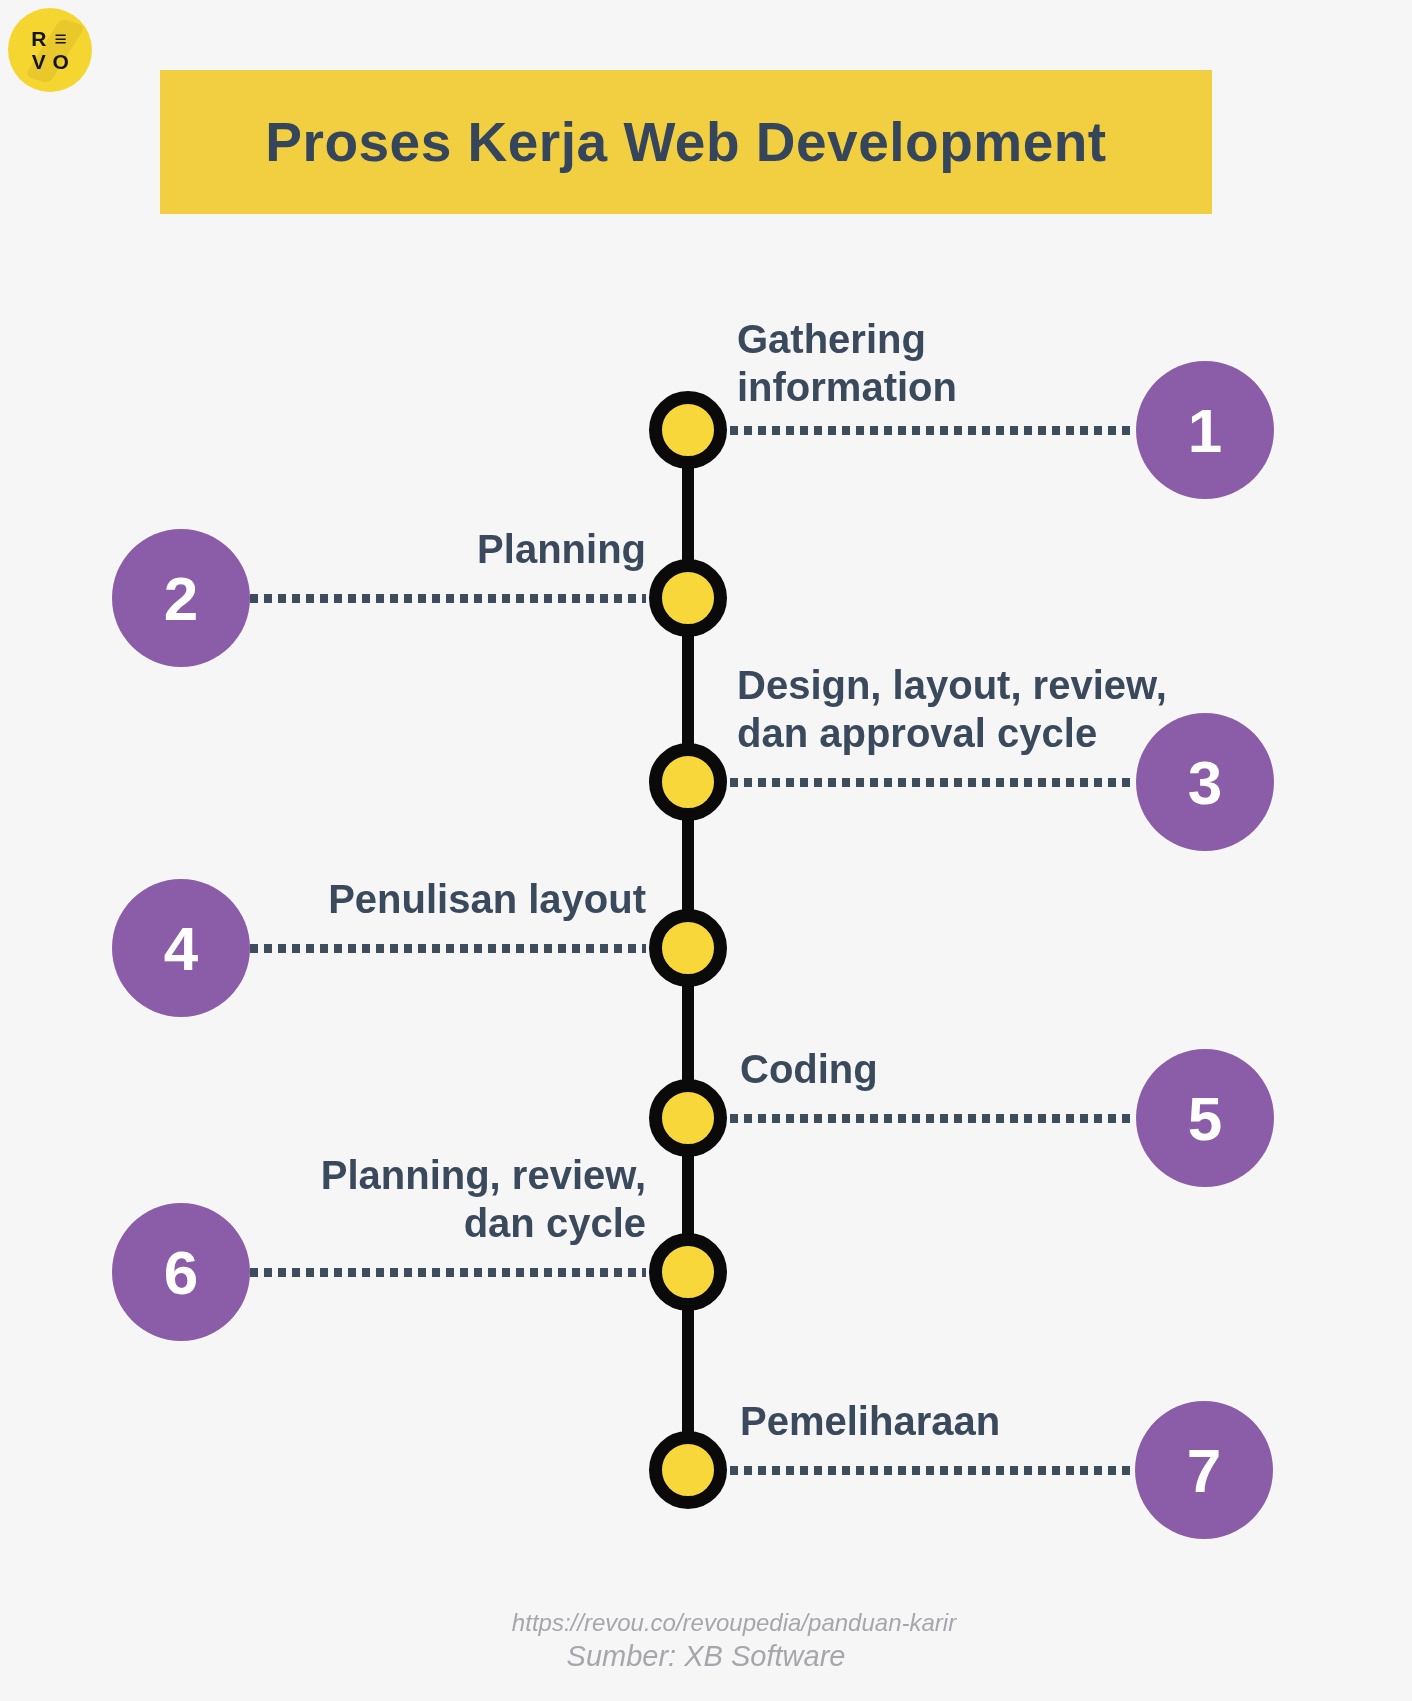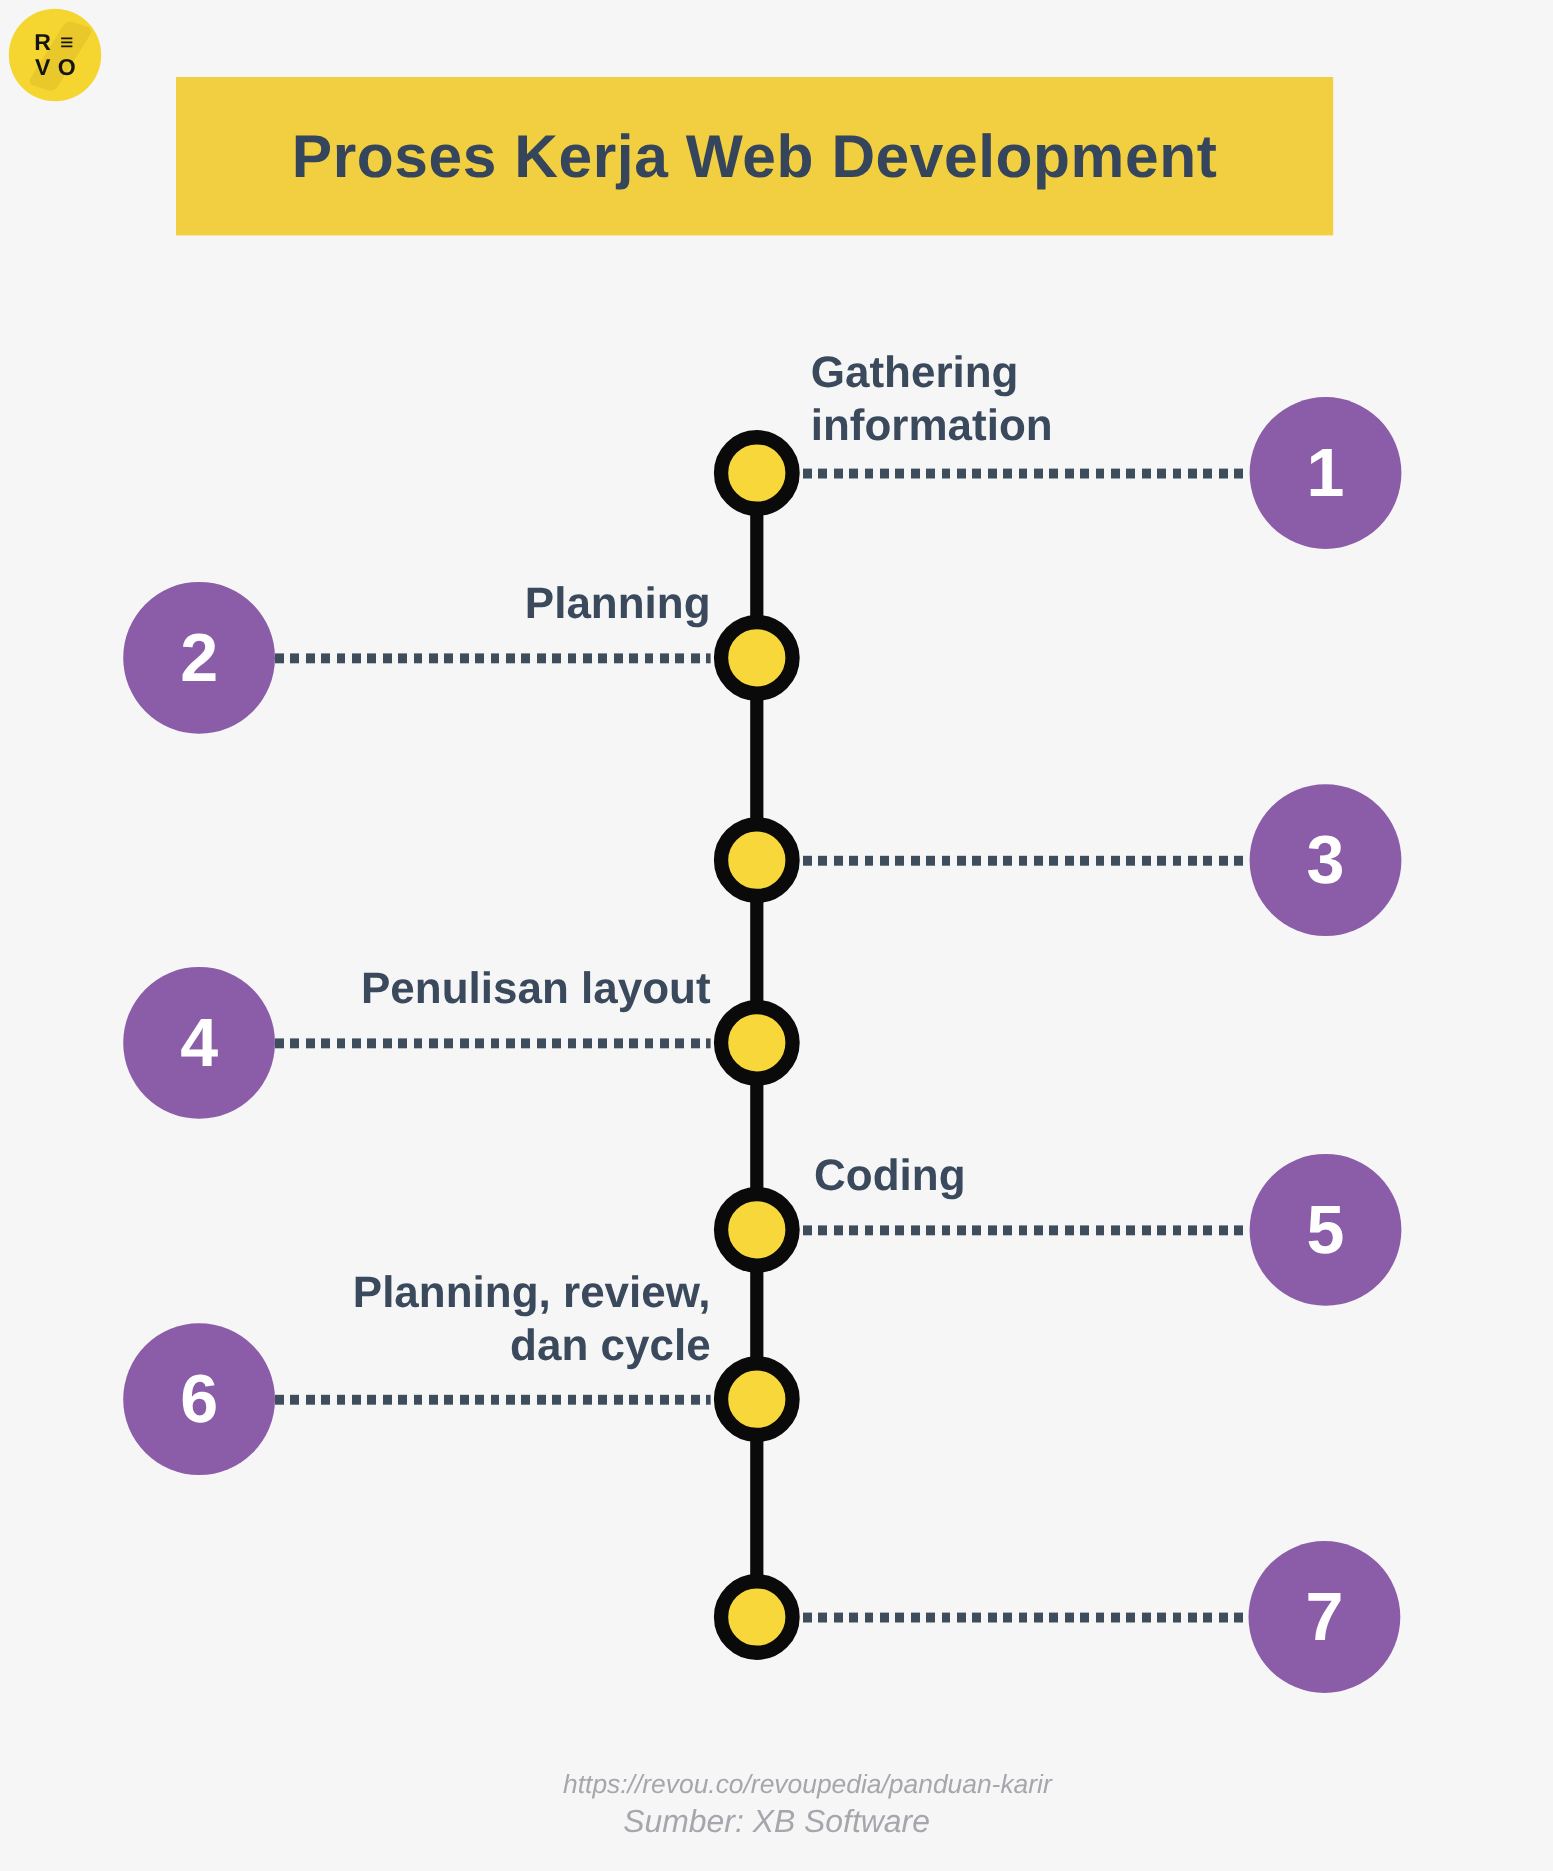--- a/index.html
+++ b/index.html
@@ -107,20 +107,24 @@
 
   <div class="step-label align-right" style="right:766px;top:525px;color:#3a4a5c;">
     <div>Planning</div>
   </div>
   <div class="connector" style="left:250px;top:594px;width:396px;background:repeating-linear-gradient(to right,#3e4d5c 0 8px,transparent 8px 14px);"></div>
   <div class="dot" style="left:649px;top:559px;background:#f8d73b;"></div>
   <div class="badge" style="left:112px;top:529px;background:#8b5ca7;">
     <span>2</span>
   </div>
 
+  <div class="step-label" style="left:737px;top:661px;color:#3a4a5c;">
+    <div>Design, layout, review,</div>
+    <div>dan approval cycle</div>
+  </div>
   <div class="connector" style="left:730px;top:778px;width:406px;background:repeating-linear-gradient(to right,#3e4d5c 0 8px,transparent 8px 14px);"></div>
   <div class="dot" style="left:649px;top:743px;background:#f8d73b;"></div>
   <div class="badge" style="left:1136px;top:713px;background:#8b5ca7;">
     <span>3</span>
   </div>
 
   <div class="step-label align-right" style="right:766px;top:875px;color:#3a4a5c;">
     <div>Penulisan layout</div>
   </div>
   <div class="connector" style="left:250px;top:944px;width:396px;background:repeating-linear-gradient(to right,#3e4d5c 0 8px,transparent 8px 14px);"></div>
@@ -141,20 +145,23 @@
   <div class="step-label align-right" style="right:766px;top:1151px;color:#3a4a5c;">
     <div>Planning, review,</div>
     <div>dan cycle</div>
   </div>
   <div class="connector" style="left:250px;top:1268px;width:396px;background:repeating-linear-gradient(to right,#3e4d5c 0 8px,transparent 8px 14px);"></div>
   <div class="dot" style="left:649px;top:1233px;background:#f8d73b;"></div>
   <div class="badge" style="left:112px;top:1203px;background:#8b5ca7;">
     <span>6</span>
   </div>
 
+  <div class="step-label" style="left:740px;top:1397px;color:#3a4a5c;">
+    <div>Pemeliharaan</div>
+  </div>
   <div class="connector" style="left:730px;top:1466px;width:405px;background:repeating-linear-gradient(to right,#3e4d5c 0 8px,transparent 8px 14px);"></div>
   <div class="dot" style="left:649px;top:1431px;background:#f8d73b;"></div>
   <div class="badge" style="left:1135px;top:1401px;background:#8b5ca7;">
     <span>7</span>
   </div>
 
   <div class="footer-url" style="color:#a6a6ac;">https://revou.co/revoupedia/panduan-karir</div>
   <div class="footer-source" style="color:#a6a6ac;">Sumber: XB Software</div>
 
 </div>

